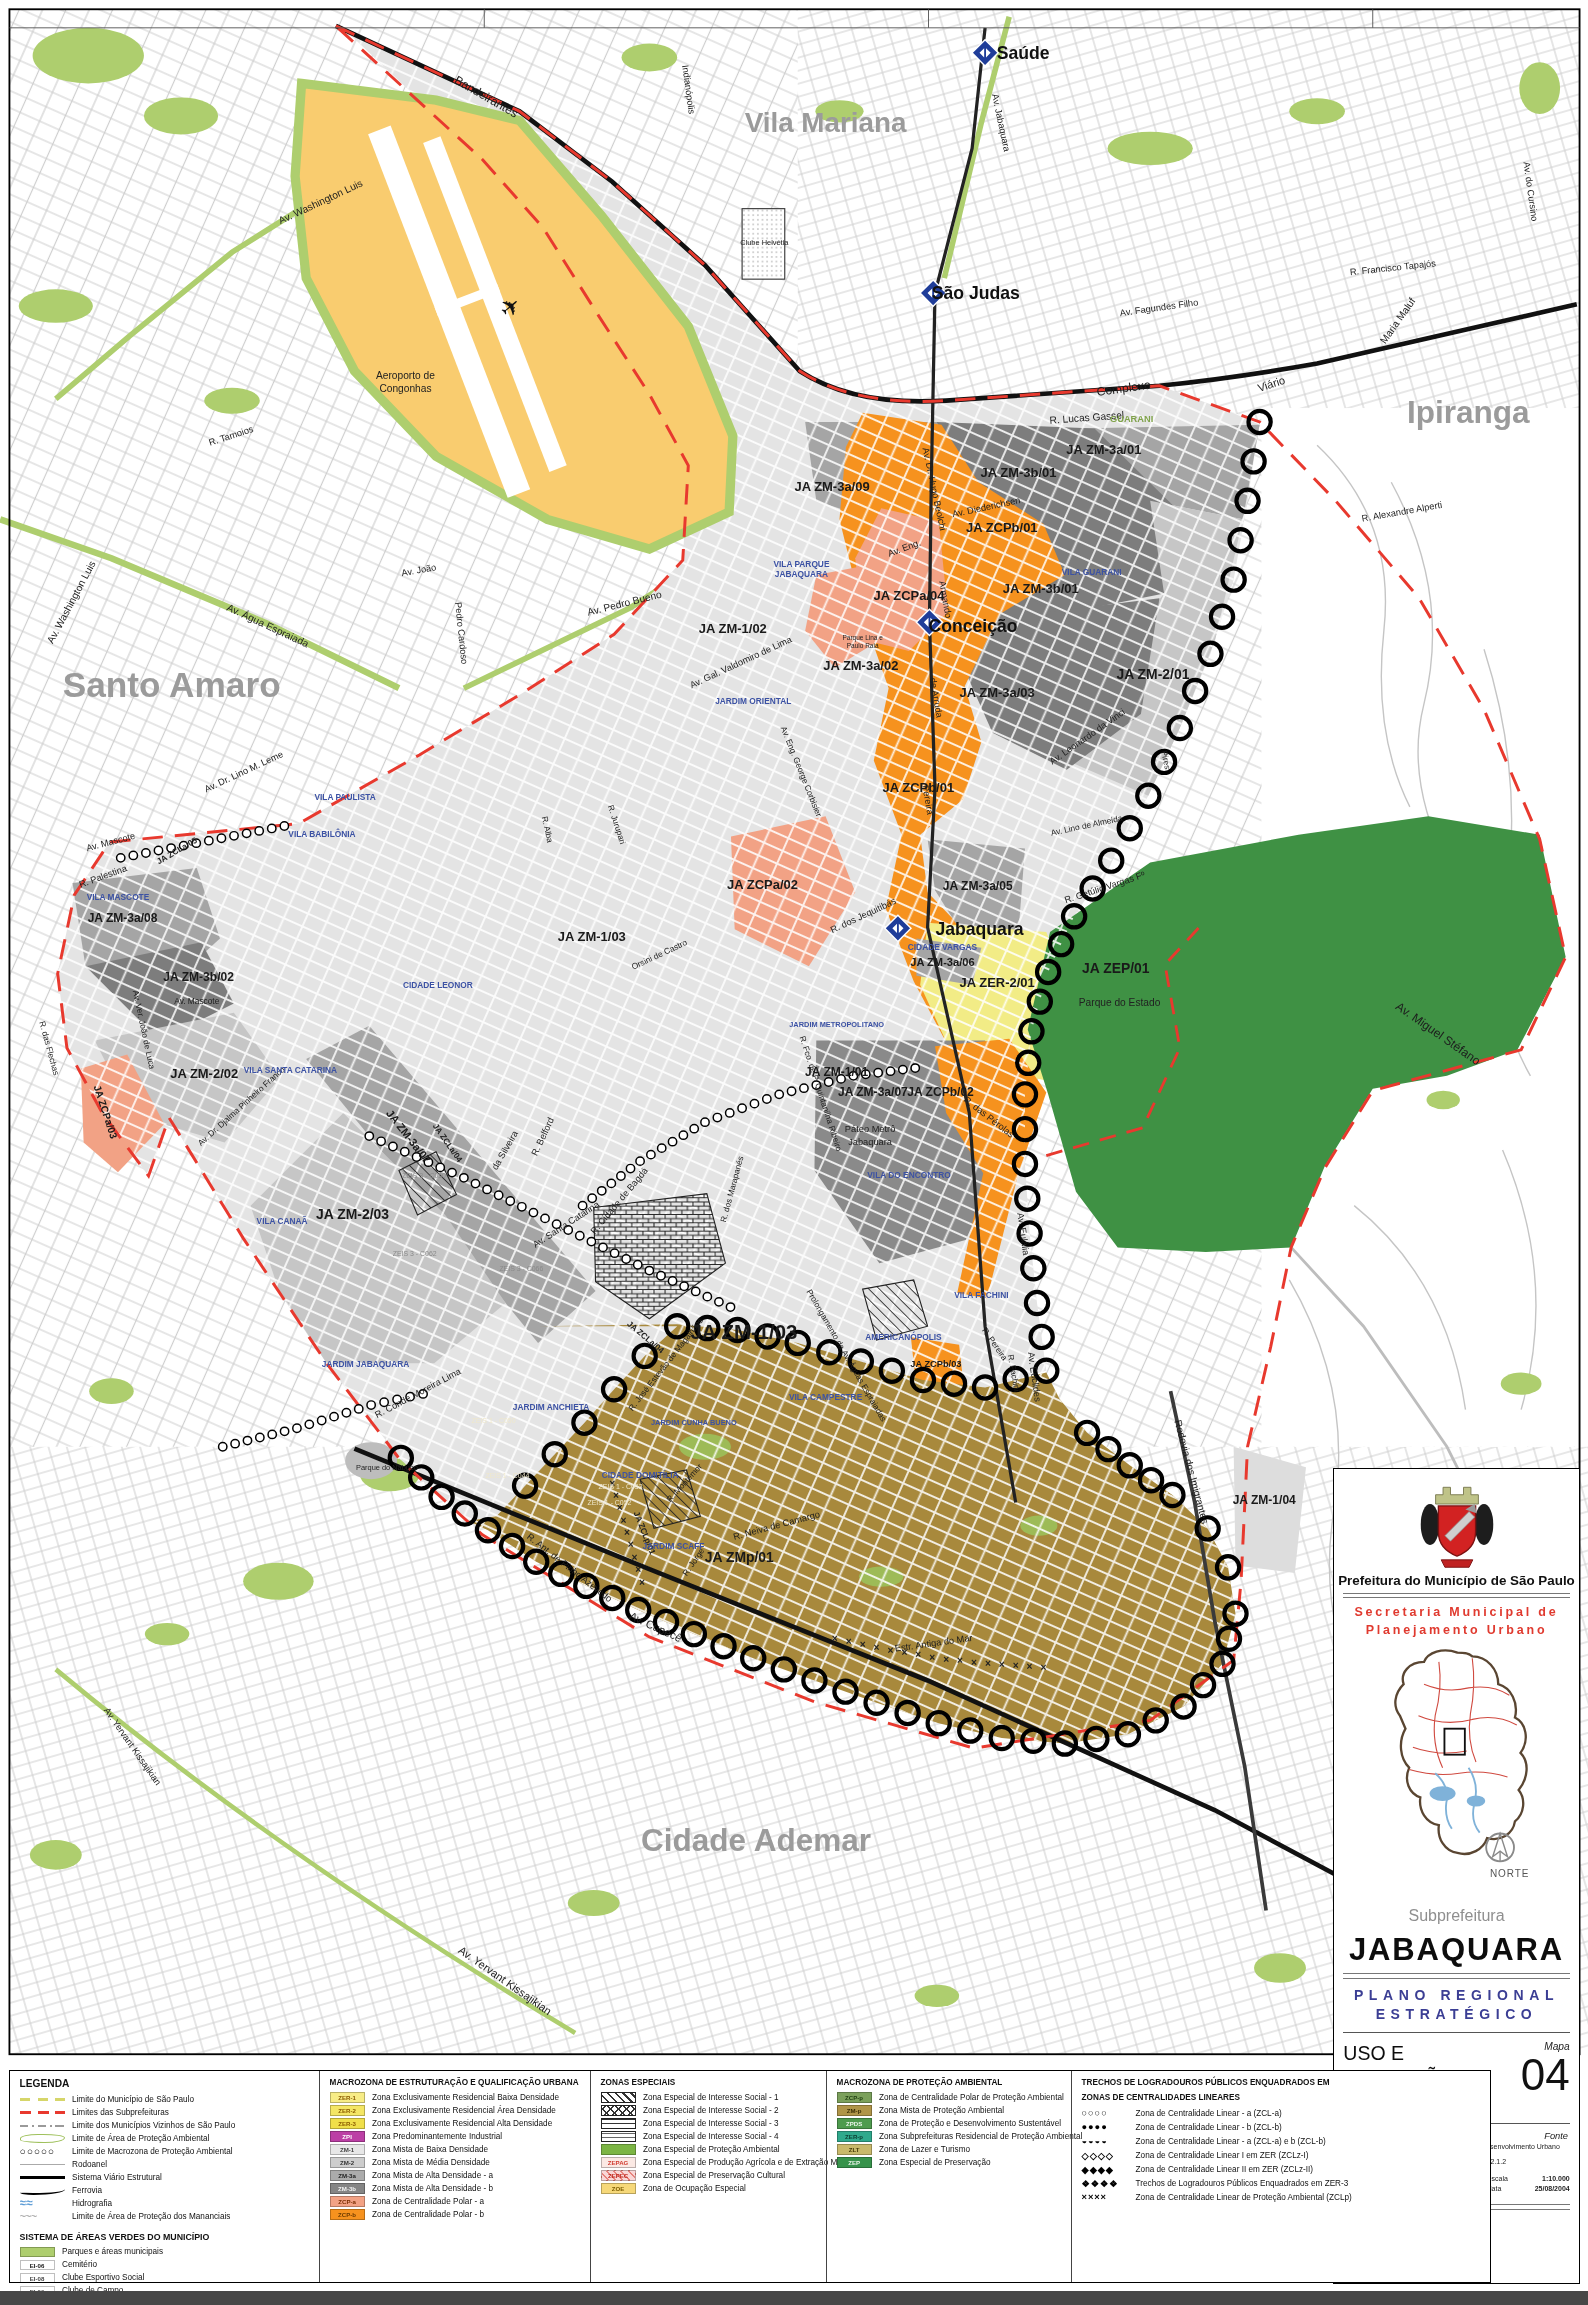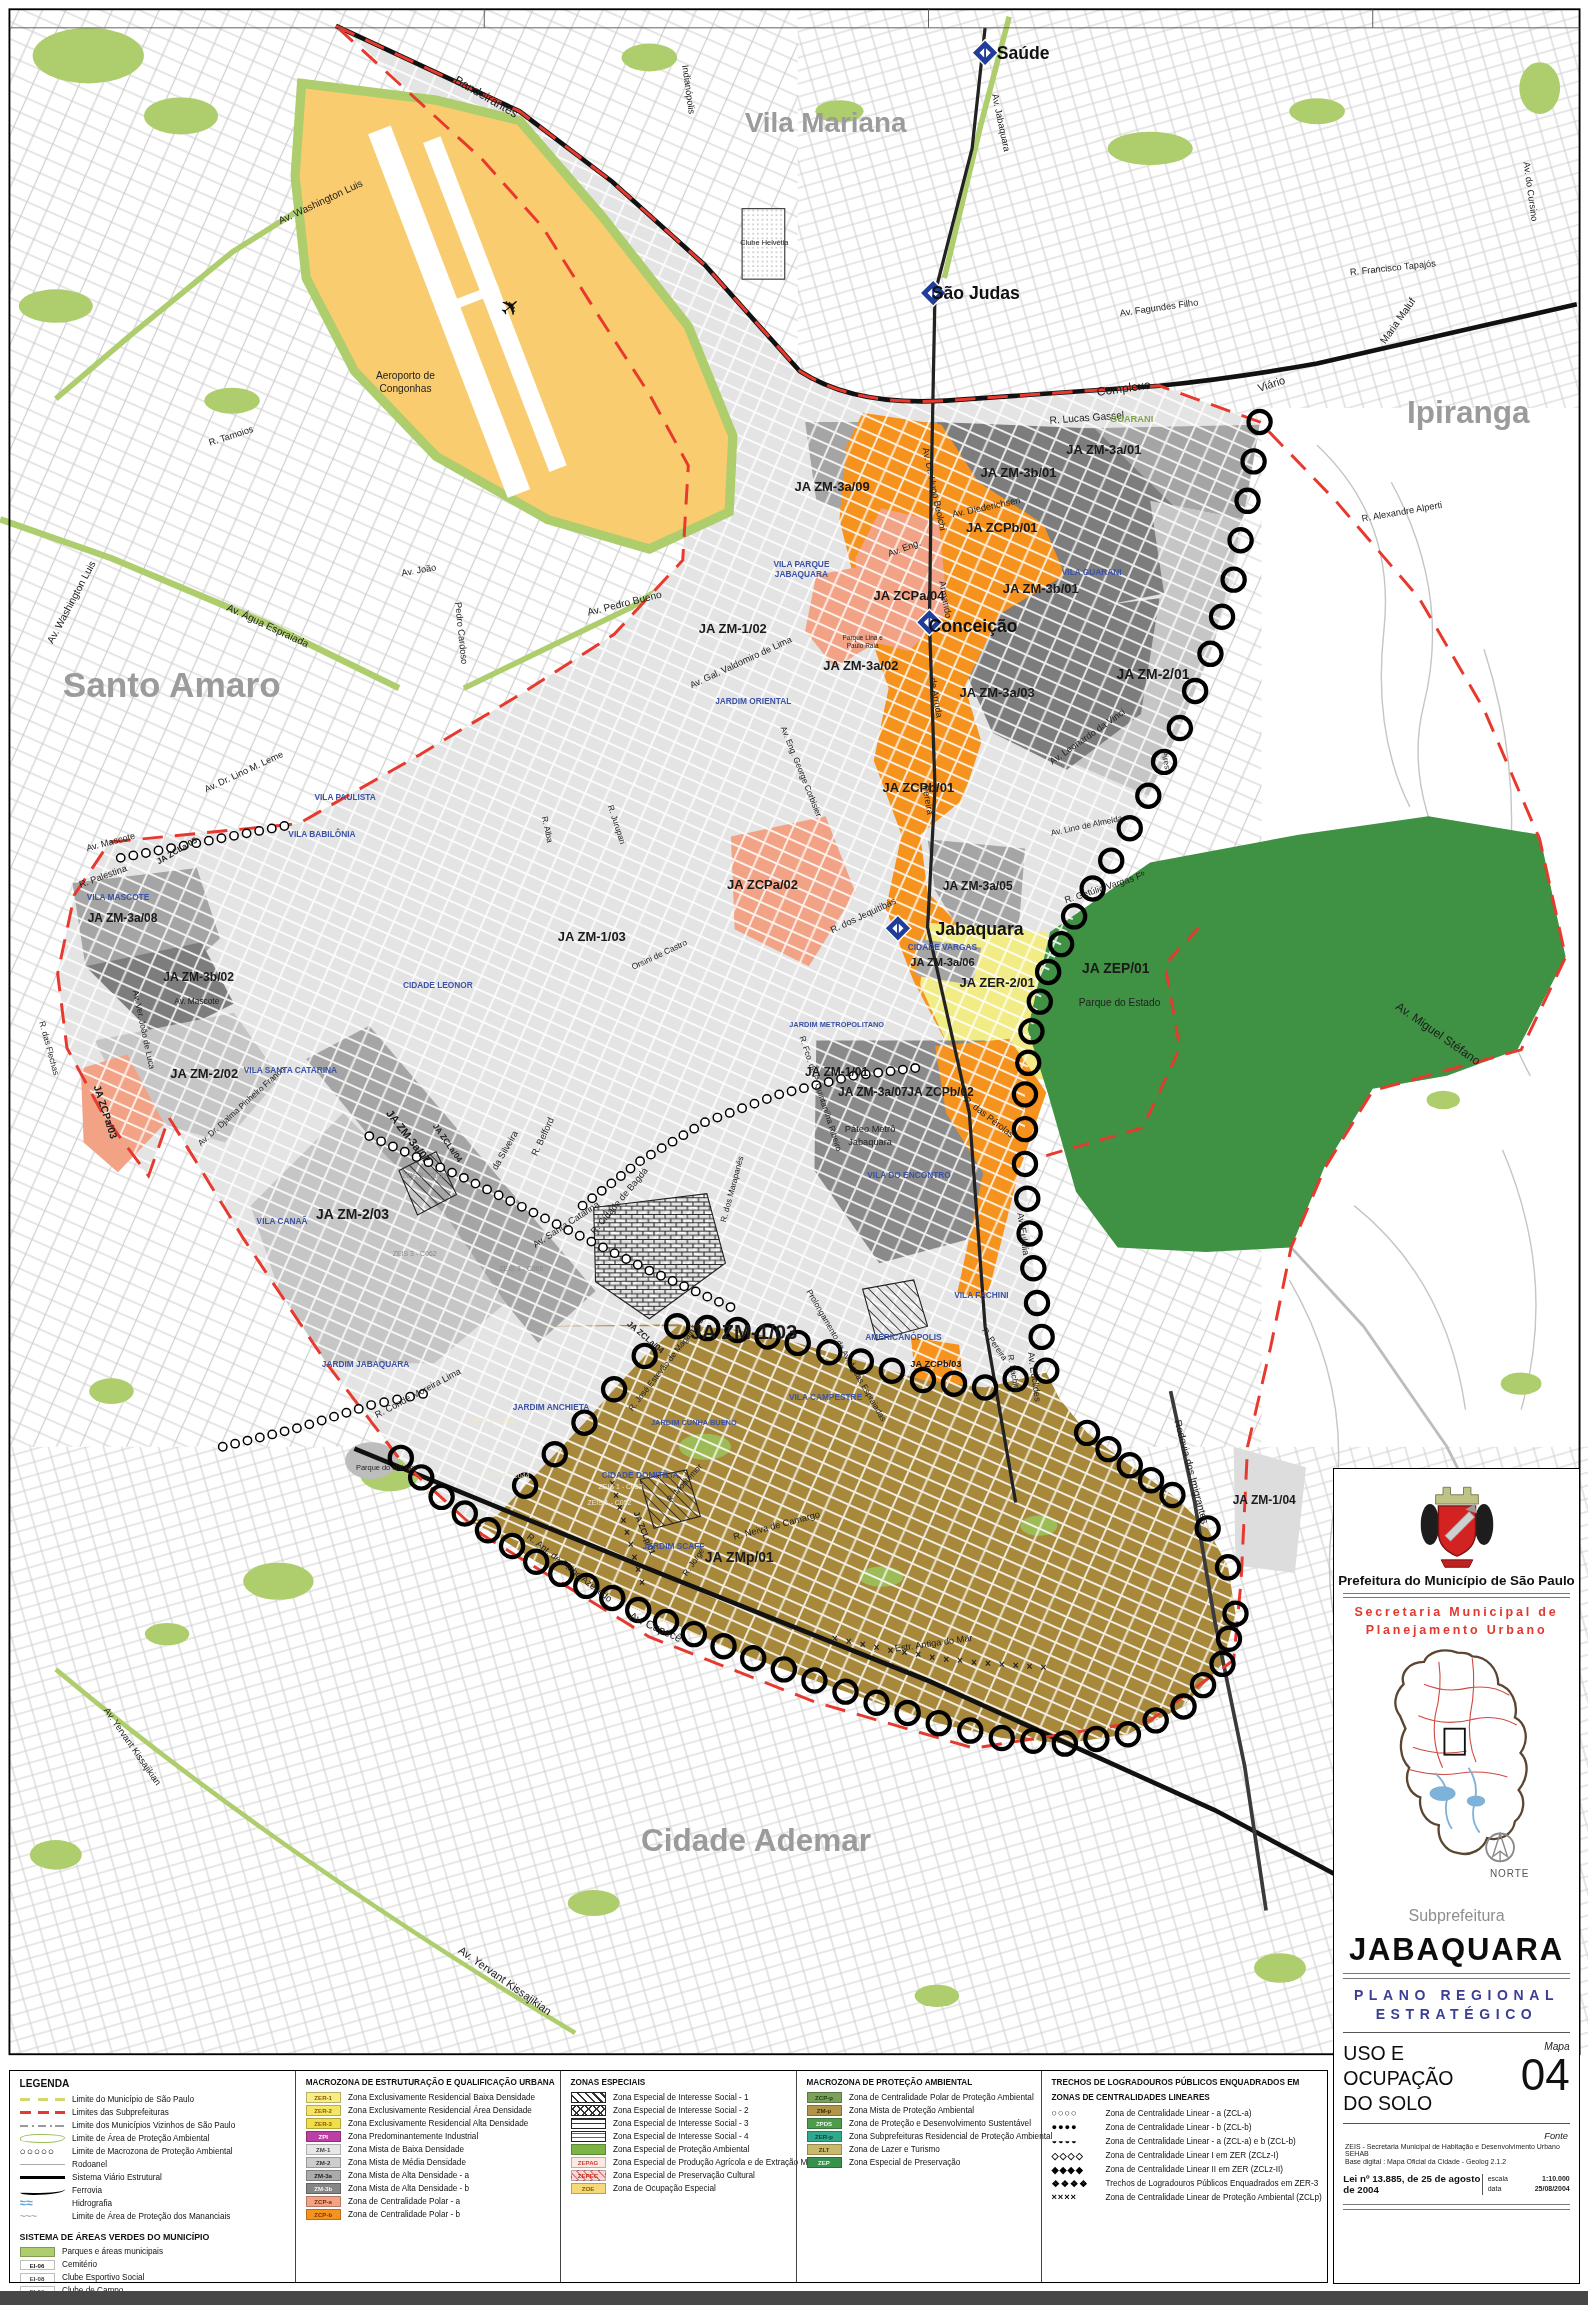--- a/index.html
+++ b/index.html
@@ -37,21 +37,21 @@
   .tb-num{font-size:44px;font-weight:normal;color:#111;line-height:45px;}
   .tb-fonte{text-align:right;padding-right:11px;font-size:9.3px;font-style:italic;color:#222;}
   .tb-src{font-size:7px;color:#222;text-align:left;padding:1.4px 0 0 11px;}
   .tb-law-row{display:flex;margin-top:7.4px;padding:0 9.3px;align-items:flex-end;}
   .tb-law{flex:1;text-align:left;font-size:9.7px;font-weight:bold;color:#111;}
   .tb-meta{width:82px;border-left:0.9px solid #555;padding-left:4.6px;text-align:left;}
   .tb-meta div{font-size:7px;color:#222;line-height:10.2px;display:flex;justify-content:space-between;}
   .tb-mk{color:#222;}
   .tb-mv{font-weight:bold;}
   
-  #legend{position:absolute;left:9.3px;top:2070px;width:1319px;height:213px;border:1.4px solid #000;box-sizing:border-box;display:flex;background:#fff;}
+  #legend{position:absolute;left:9.3px;top:2070px;width:1482px;height:213px;border:1.4px solid #000;box-sizing:border-box;display:flex;background:#fff;}
   .lg-col{padding:7.4px 5.6px 3.7px 9.3px;box-sizing:border-box;}
   .lg-col + .lg-col{border-left:0.9px solid #444;}
   .lg-c1{width:269px;}.lg-c2{width:271px;margin-left:40px;}.lg-c3{width:236px;}.lg-c4{width:245px;}.lg-c5{width:295px;}
   .lg-title{font-size:10.2px;font-weight:bold;margin-bottom:3.7px;color:#111;}
   .lg-coltitle{font-size:8.2px;font-weight:bold;color:#111;margin-bottom:3.7px;white-space:nowrap;}
   .lg-row{display:flex;align-items:center;height:13px;}
   .lg-lab{font-size:8.2px;color:#111;white-space:nowrap;}
   .lg-subtitle{font-size:8.8px;font-weight:bold;margin:9.3px 0 2.8px 0;color:#111;}
   .sym{flex:0 0 45px;height:11px;margin-right:7.4px;box-sizing:border-box;overflow:hidden;font-size:9.3px;line-height:11px;}
   .sym-dy{background:repeating-linear-gradient(90deg,#D6D66A 0 10.2px,transparent 10.2px 17.6px);height:2.8px;margin-top:0;}

